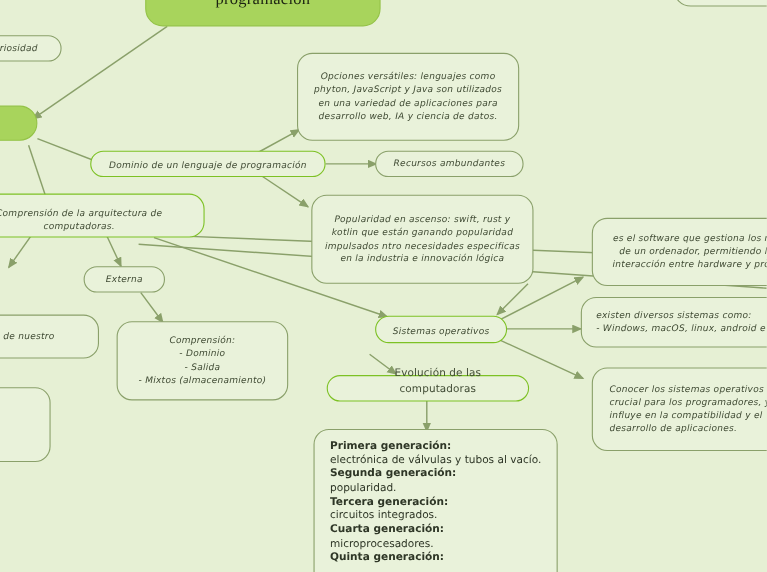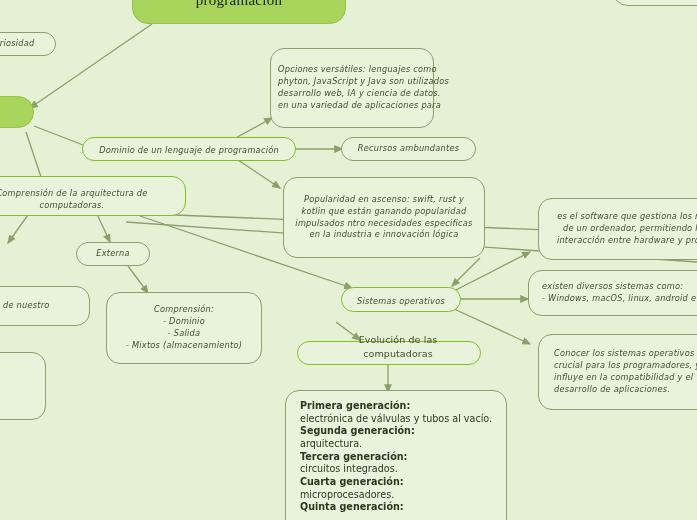--- a/index.html
+++ b/index.html
@@ -164,26 +164,26 @@
   </div>
 
   <div class="node pill bright" style="left:82px; top:137px; width:214px; height:24px;">
     <span>Dominio de un lenguaje de programación</span>
   </div>
 
   <div class="node pill" style="left:341px; top:137px; width:135px; height:24px;">
     <span>Recursos ambundantes</span>
   </div>
 
-  <div class="node" style="left:270px; top:48px; width:164px; height:80px;">
+  <div class="node" style="left:270px; top:48px; width:202px; height:80px;">
     <div class="lines">
       <div>Opciones versátiles: lenguajes como</div>
       <div>phyton, JavaScript y Java son utilizados</div>
+      <div>en una variedad de aplicaciones para</div>
       <div>desarrollo web, IA y ciencia de datos.</div>
-      <div>en una variedad de aplicaciones para</div>
     </div>
   </div>
 
   <div class="node" style="left:283px; top:177px; width:202px; height:81px;">
     <div class="lines">
       <div>Popularidad en ascenso: swift, rust y</div>
       <div>kotlin que están ganando popularidad</div>
       <div>impulsados ntro necesidades especificas</div>
       <div>en la industria e innovación lógica</div>
     </div>
@@ -251,21 +251,21 @@
   </div>
 
   <div class="node pill bright plainfont" style="left:297px; top:341px; width:184px; height:24px;">
     <span>Evolución de las computadoras</span>
   </div>
 
   <div class="gen-box" style="left:285px; top:390px; width:222px; height:150px;">
     <b>Primera generación:</b>
     <span>electrónica de válvulas y tubos al vacío.</span>
     <b>Segunda generación:</b>
-    <span>arquitectura.</span>
+    <span>popularidad.</span>
     <b>Tercera generación:</b>
     <span>circuitos integrados.</span>
     <b>Cuarta generación:</b>
     <span>microprocesadores.</span>
     <b>Quinta generación:</b>
   </div>
 
   <div class="node pill" style="left:612px; top:-26px; width:130px; height:32px;"></div>
 
 </div>

